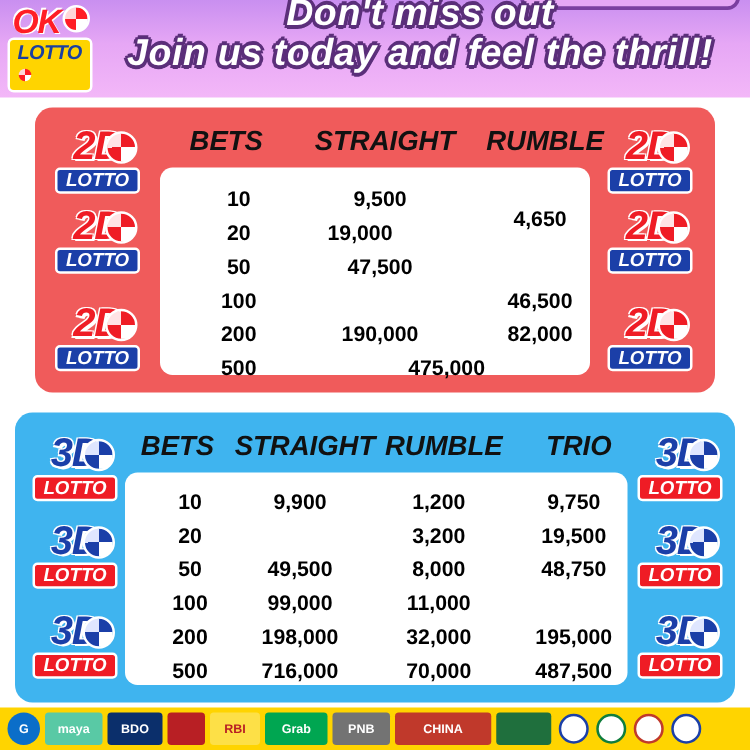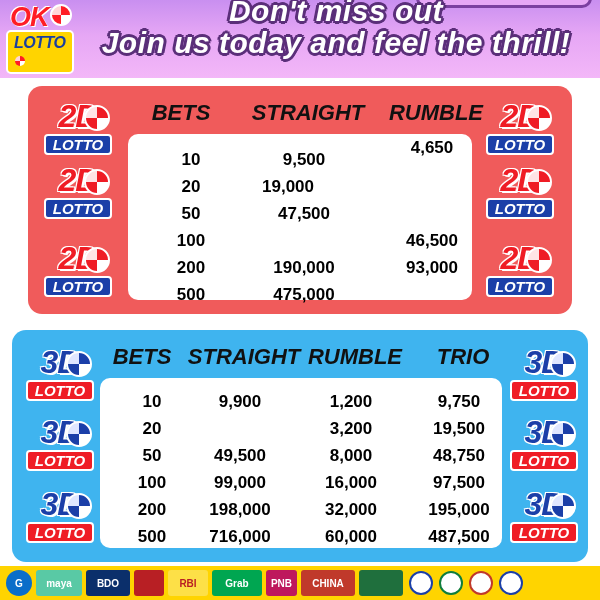--- a/index.html
+++ b/index.html
@@ -246,37 +246,37 @@
     </div>
 
     <div class="col-head" style="left:108px; width:90px;">BETS</div>
     <div class="col-head" style="left:196px; width:168px;">STRAIGHT</div>
     <div class="col-head" style="left:330px; width:156px;">RUMBLE</div>
 
     <div class="table-card card-2d"></div>
 
     <div class="cell" style="left:118px; width:90px; top:64px;">10</div>
     <div class="cell" style="left:192px; width:168px; top:64px;">9,500</div>
-    <div class="cell" style="left:326px; width:156px; top:52px;text-align:center;">4,650</div>
+    <div class="cell" style="left:326px; width:156px; top:80px;text-align:center;">4,650</div>
 
     <div class="cell" style="left:118px; width:90px; top:91px;">20</div>
     <div class="cell" style="left:176px; width:168px; top:91px;">19,000</div>
 
     <div class="cell" style="left:118px; width:90px; top:118px;">50</div>
     <div class="cell" style="left:192px; width:168px; top:118px;">47,500</div>
 
     <div class="cell" style="left:118px; width:90px; top:145px;">100</div>
     <div class="cell" style="left:326px; width:156px; top:145px;">46,500</div>
 
     <div class="cell" style="left:118px; width:90px; top:172px;">200</div>
     <div class="cell" style="left:192px; width:168px; top:172px;">190,000</div>
-    <div class="cell" style="left:326px; width:156px; top:172px;">93,000</div>
+    <div class="cell" style="left:326px; width:156px; top:172px;">82,000</div>
 
     <div class="cell" style="left:118px; width:90px; top:199px;">500</div>
-    <div class="cell" style="left:192px; width:168px; top:199px;">475,000</div>
+    <div class="cell" style="left:192px; width:168px; top:199px;text-align:right;">475,000</div>
   </div>
 
   <div class="panel panel-3d">
 
     <div class="badge blue" style="left:8px; top:16px;">
       <div class="big">3D</div>
       <div class="swirl"></div>
       <div class="sub">LOTTO</div>
     </div>
     <div class="badge blue" style="left:8px; top:86px;">
@@ -322,31 +322,30 @@
     <div class="cell" style="left:274px; width:130px; top:89px;">3,200</div>
     <div class="cell" style="left:392px; width:110px; top:89px;">19,500</div>
 
     <div class="cell" style="left:100px; width:80px; top:116px;">50</div>
     <div class="cell" style="left:158px; width:140px; top:116px;">49,500</div>
     <div class="cell" style="left:274px; width:130px; top:116px;">8,000</div>
     <div class="cell" style="left:392px; width:110px; top:116px;">48,750</div>
 
     <div class="cell" style="left:100px; width:80px; top:143px;">100</div>
     <div class="cell" style="left:158px; width:140px; top:143px;">99,000</div>
-    <div class="cell" style="left:274px; width:130px; top:143px;">16,000</div>
-    <div class="cell" style="left:392px; width:110px; top:143px;">97,500</div>
+    <div class="cell" style="left:274px; width:130px; top:143px;">11,000</div>
 
     <div class="cell" style="left:100px; width:80px; top:170px;">200</div>
     <div class="cell" style="left:158px; width:140px; top:170px;">198,000</div>
     <div class="cell" style="left:274px; width:130px; top:170px;">32,000</div>
     <div class="cell" style="left:392px; width:110px; top:170px;">195,000</div>
 
     <div class="cell" style="left:100px; width:80px; top:197px;">500</div>
     <div class="cell" style="left:158px; width:140px; top:197px;">716,000</div>
-    <div class="cell" style="left:274px; width:130px; top:197px;">60,000</div>
+    <div class="cell" style="left:274px; width:130px; top:197px;">70,000</div>
     <div class="cell" style="left:392px; width:110px; top:197px;">487,500</div>
   </div>
 
   <div class="footer">
     <div class="pay-row">
       <div class="pay circle" style="background:#0b6ec9;">
           <span>G</span>
         </div>
       <div class="pay" style="background:#59c9a5; width:46px;">
           <span>maya</span>
@@ -356,24 +355,24 @@
         </div>
       <div class="pay" style="background:#b81f24; width:30px;">
           <span></span>
         </div>
       <div class="pay" style="background:#fde047; color:#b81f24; width:40px;">
           <span>RBI</span>
         </div>
       <div class="pay" style="background:#00a651; width:50px;">
           <span>Grab</span>
         </div>
-      <div class="pay" style="background:#be185d; width:31px;">
+      <div class="pay" style="background:#737373; width:46px;">
           <span>PNB</span>
         </div>
-      <div class="pay" style="background:#c0392b; width:54px;">
+      <div class="pay" style="background:#c0392b; width:77px;">
           <span>CHINA</span>
         </div>
       <div class="pay" style="background:#1f6f3d; width:44px;">
           <span></span>
         </div>
       <span class="seal"></span>
       <span class="seal alt"></span>
       <span class="seal alt2"></span>
       <span class="seal"></span>
     </div>

